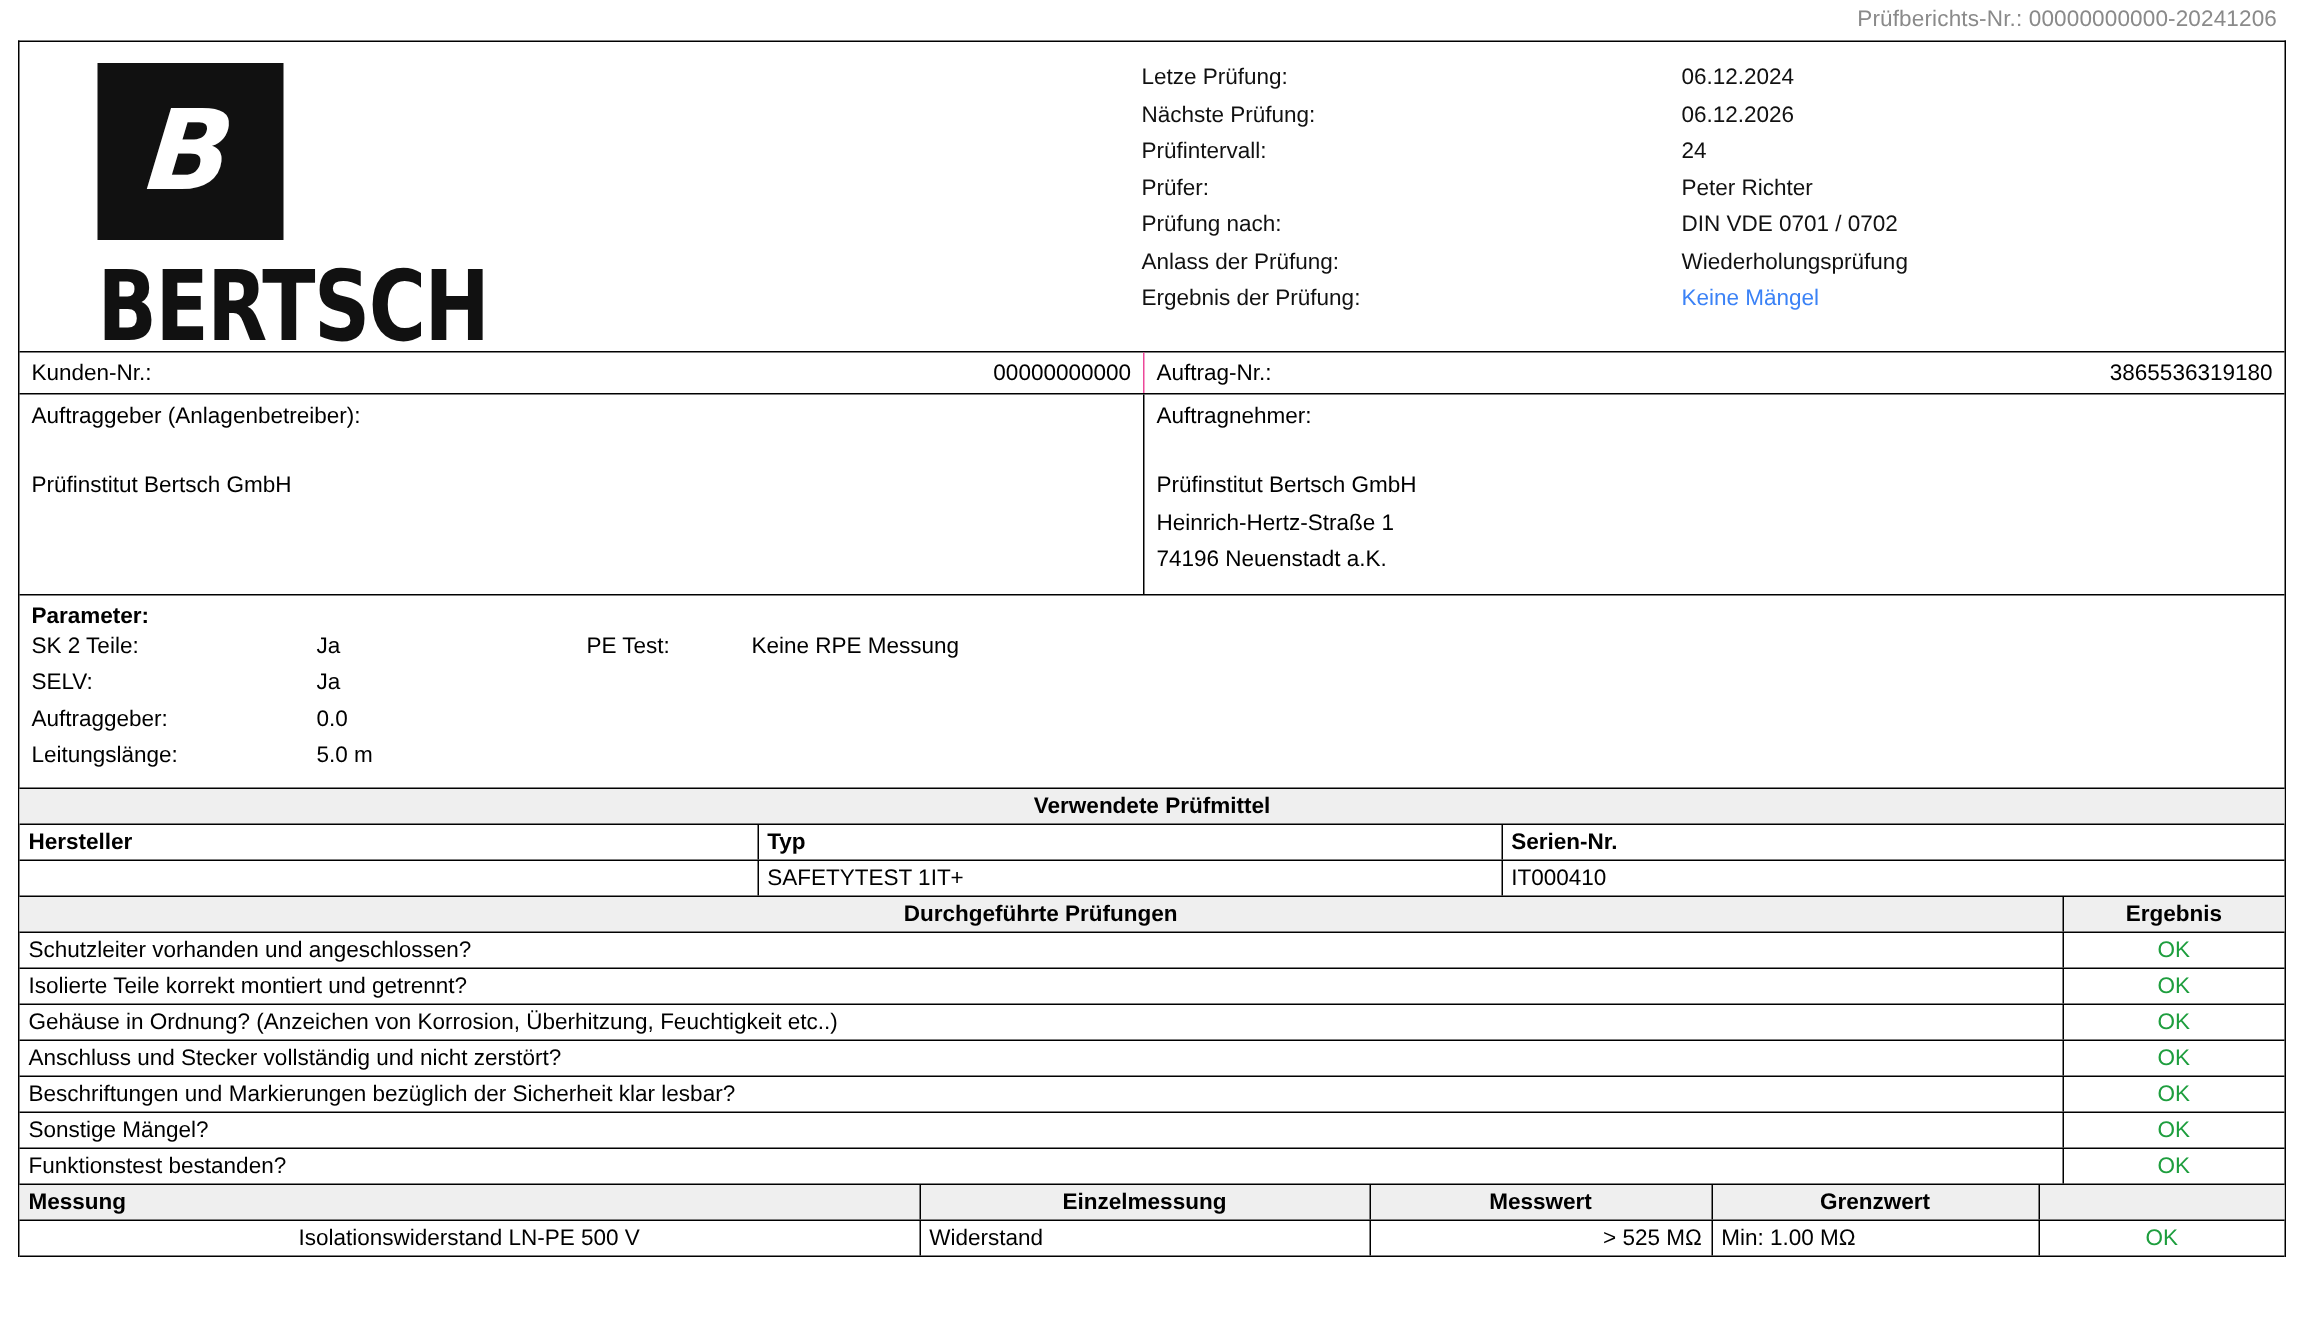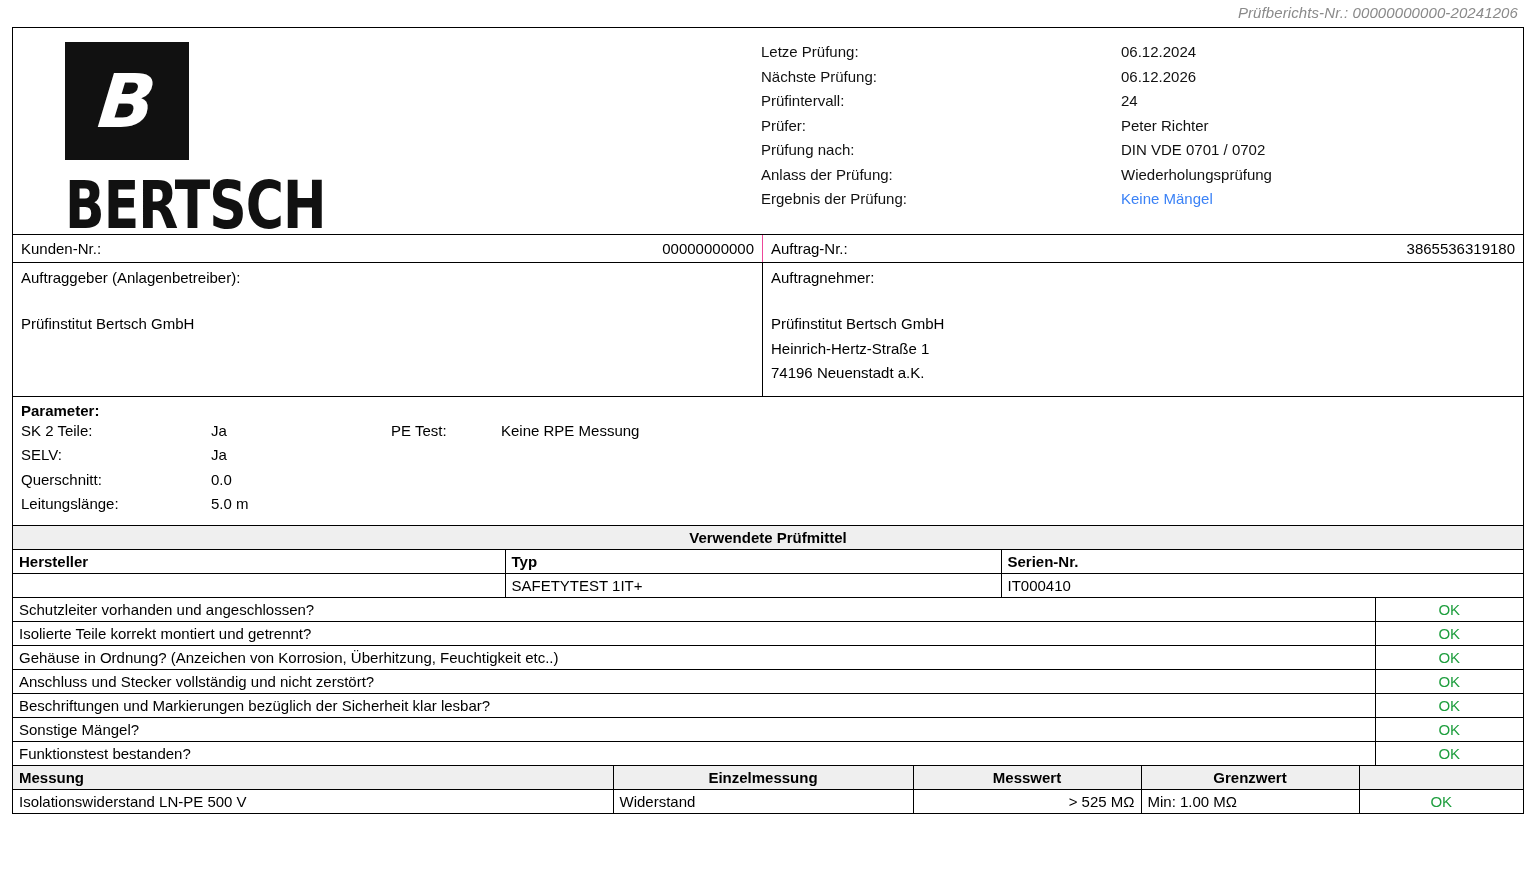--- a/index.html
+++ b/index.html
@@ -19,21 +19,20 @@
     width: 1536px;
     height: 883px;
     background: #fff;
   }
   .report-no {
     text-align: right;
     font-size: 15px;
     color: #8a8a8a;
     padding: 4px 18px 6px 0;
     letter-spacing: .1px;
-    font-style: italic;
   }
   .doc {
     margin: 0 12px;
     border: 1px solid #000;
     border-bottom: none;
   }
   
   .header {
     display: flex;
     border-bottom: 1px solid #000;
@@ -172,21 +171,21 @@
     border-bottom: 1px solid #000;
     padding: 3px 6px;
     font-weight: normal;
     vertical-align: top;
   }
   .meas thead td {
     background: #efefef;
     font-weight: bold;
     text-align: center;
   }
-  .meas td.c-name { width: 600px; text-align: left; }
+  .meas td.c-name { width: 600px; text-align: center; }
   .meas td.c-einzel { width: 300px; border-left: 1px solid #000; text-align: left; }
   .meas td.c-mess { width: 228px; border-left: 1px solid #000; text-align: right; }
   .meas td.c-grenz { width: 218px; border-left: 1px solid #000; text-align: left; }
   .meas td.c-erg { border-left: 1px solid #000; text-align: center; color: #1e9e3e; }
   .meas thead td.c-mess, .meas thead td.c-grenz { text-align: center; }
 </style>
 </head>
 <body>
 
 <div class="page">
@@ -265,21 +264,21 @@
           <div class="k">SK 2 Teile:</div>
           <div class="v">Ja</div>
           <div class="k2">PE Test:</div>
           <div class="v2">Keine RPE Messung</div>
         </div>
         <div class="pkv">
           <div class="k">SELV:</div>
           <div class="v">Ja</div>
         </div>
         <div class="pkv">
-          <div class="k">Querschnitt:</div>
+          <div class="k">Auftraggeber:</div>
           <div class="v">0.0</div>
         </div>
         <div class="pkv">
           <div class="k">Leitungslänge:</div>
           <div class="v">5.0 m</div>
         </div>
       </div>
     </div>
 
     <div class="bar">Verwendete Prüfmittel</div>
@@ -298,20 +297,24 @@
       <tr>
         <td></td>
         <td class="b">SAFETYTEST 1IT+</td>
         <td class="b">IT000410</td>
       </tr>
     </tbody>
       </table>
 
     <table class="checks">
       <tbody>
+          <tr class="head">
+        <td>Durchgeführte Prüfungen</td>
+        <td class="result" style="color:#000">Ergebnis</td>
+      </tr>
       <tr>
         <td>Schutzleiter vorhanden und angeschlossen?</td>
         <td class="result">OK</td>
       </tr>
       <tr>
         <td>Isolierte Teile korrekt montiert und getrennt?</td>
         <td class="result">OK</td>
       </tr>
       <tr>
         <td>Gehäuse in Ordnung? (Anzeichen von Korrosion, Überhitzung, Feuchtigkeit etc..)</td>

